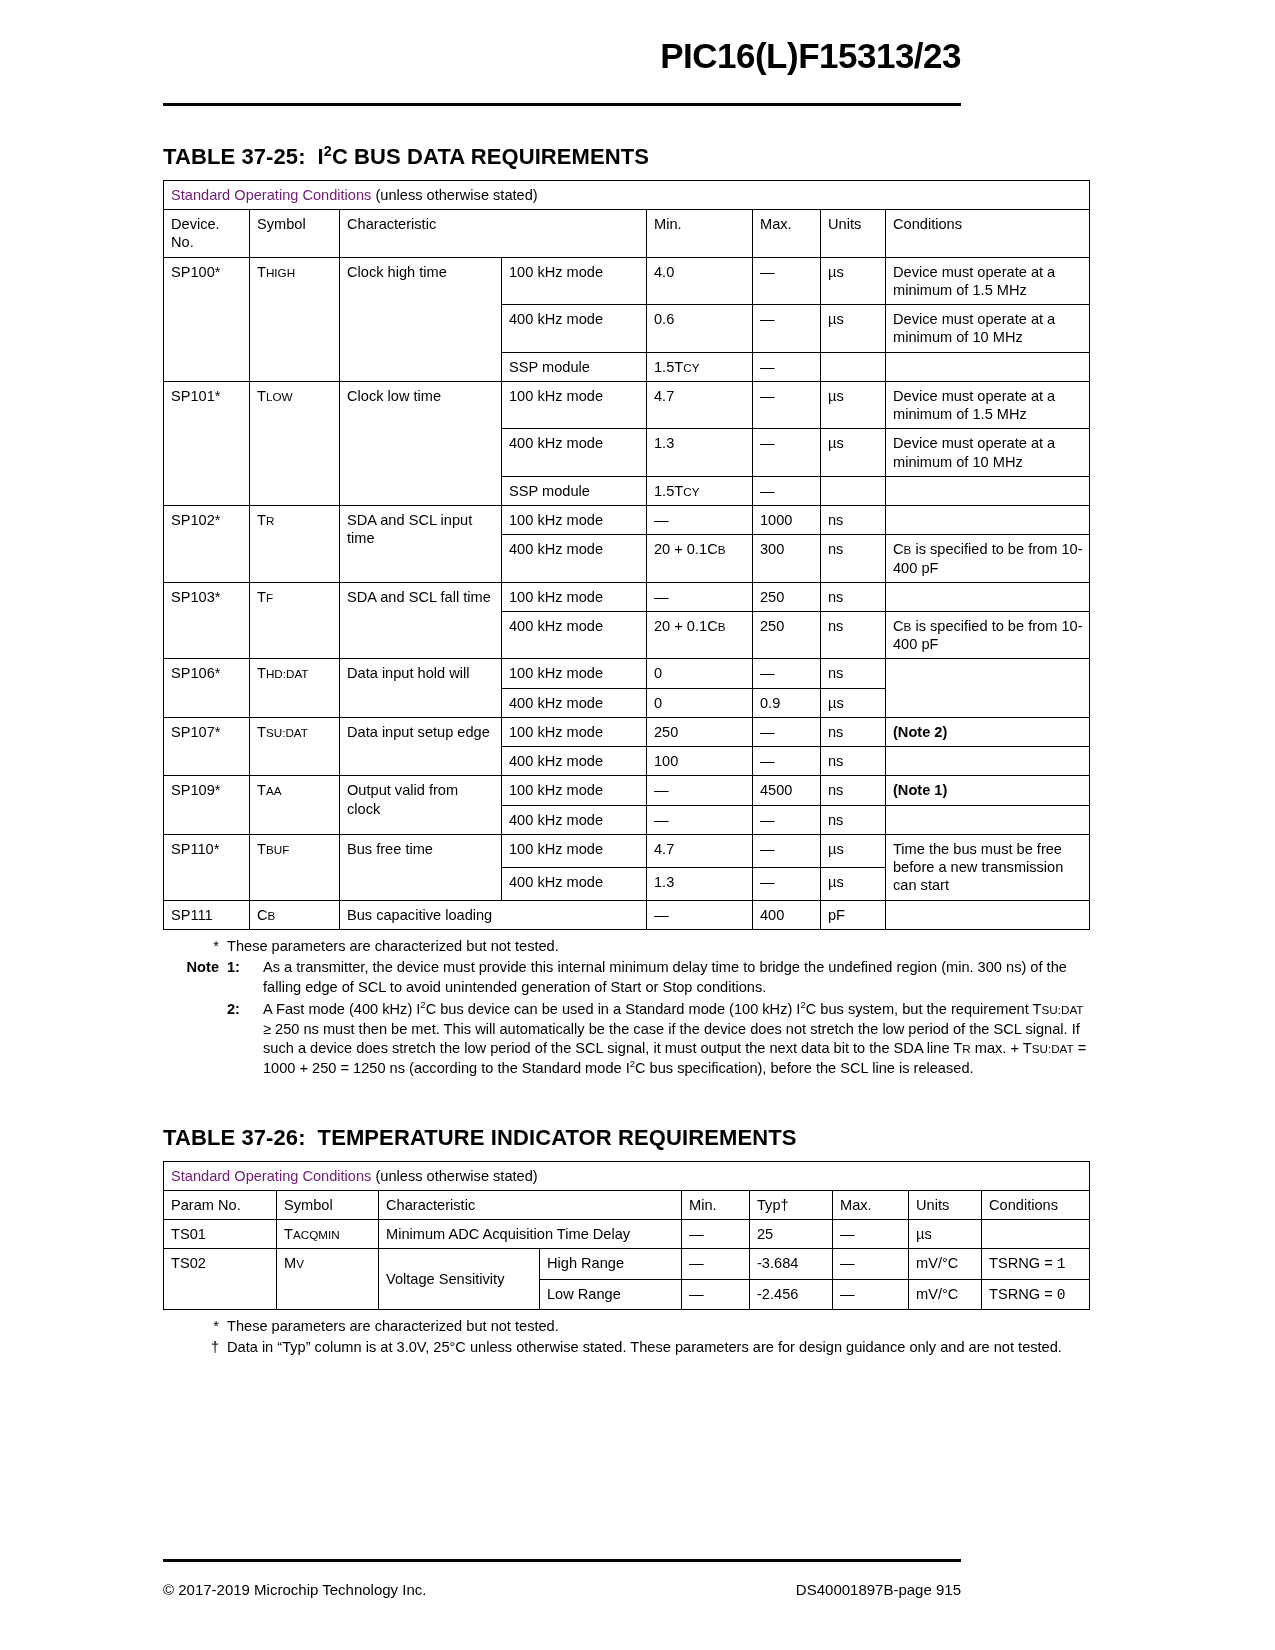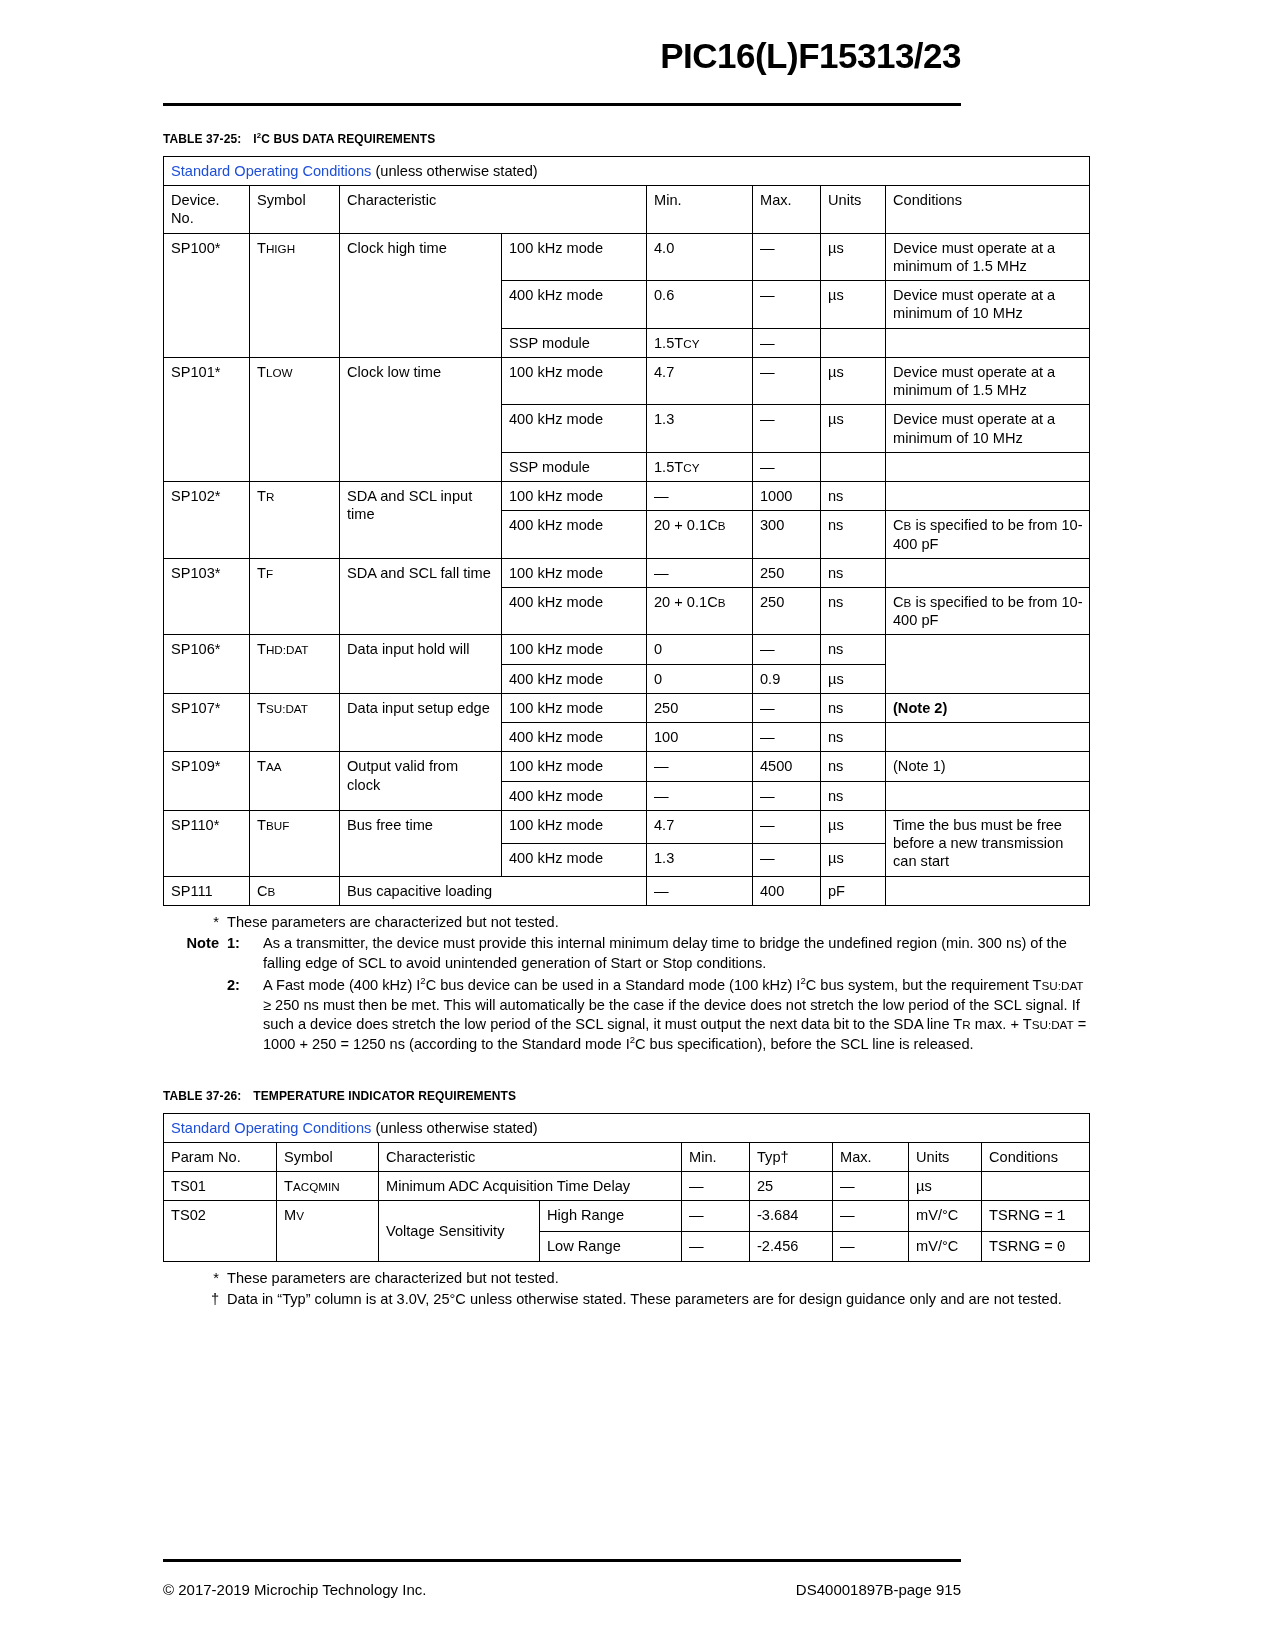--- a/index.html
+++ b/index.html
@@ -37,23 +37,23 @@
     right: 100px;
     border-top: 3px solid #000;
   }
   .content {
     position: absolute;
     top: 130px;
     left: 163px;
     width: 926px;
   }
   .table-caption {
-    font-size: 12px;
-    font-weight: bold;
-    margin: 2px 0 10px 0;
+    font-size: 22px;
+    font-weight: bold;
+    margin: 14px 0 10px 0;
     letter-spacing: 0.1px;
   }
   .table-caption .num {
     display: inline-block;
     min-width: 0;
   }
   .table-caption .capname {
     margin-left: 12px;
   }
   sup { font-size: 0.65em; vertical-align: super; line-height: 0; }
@@ -69,21 +69,21 @@
     border: 1px solid #000;
     padding: 5px 6px 5px 7px;
     vertical-align: top;
     font-weight: normal;
     text-align: left;
     line-height: 1.25;
   }
   .soc {
     font-weight: bold;
   }
-  .soc .blue { color: #1d4ed8; }
+  .soc .blue { color: #701a75; }
   th.hdr {
     text-align: center;
     font-weight: bold;
     vertical-align: middle;
     padding-top: 8px;
     padding-bottom: 8px;
   }
   td.c { text-align: center; }
 
   .notes {
@@ -294,21 +294,21 @@
       </tr>
 
       <tr>
         <td rowspan="2">SP109*</td>
         <td rowspan="2"><span>T</span><span class="sc">AA</span></td>
         <td rowspan="2">Output valid from clock</td>
         <td>100 kHz mode</td>
         <td class="c">—</td>
         <td class="c">4500</td>
         <td class="c">ns</td>
-        <td style="font-weight:normal">(Note 1)</td>
+        <td style="font-weight:bold">(Note 1)</td>
       </tr>
       <tr>
         <td>400 kHz mode</td>
         <td class="c">—</td>
         <td class="c">—</td>
         <td class="c">ns</td>
         <td></td>
       </tr>
 
       <tr>

